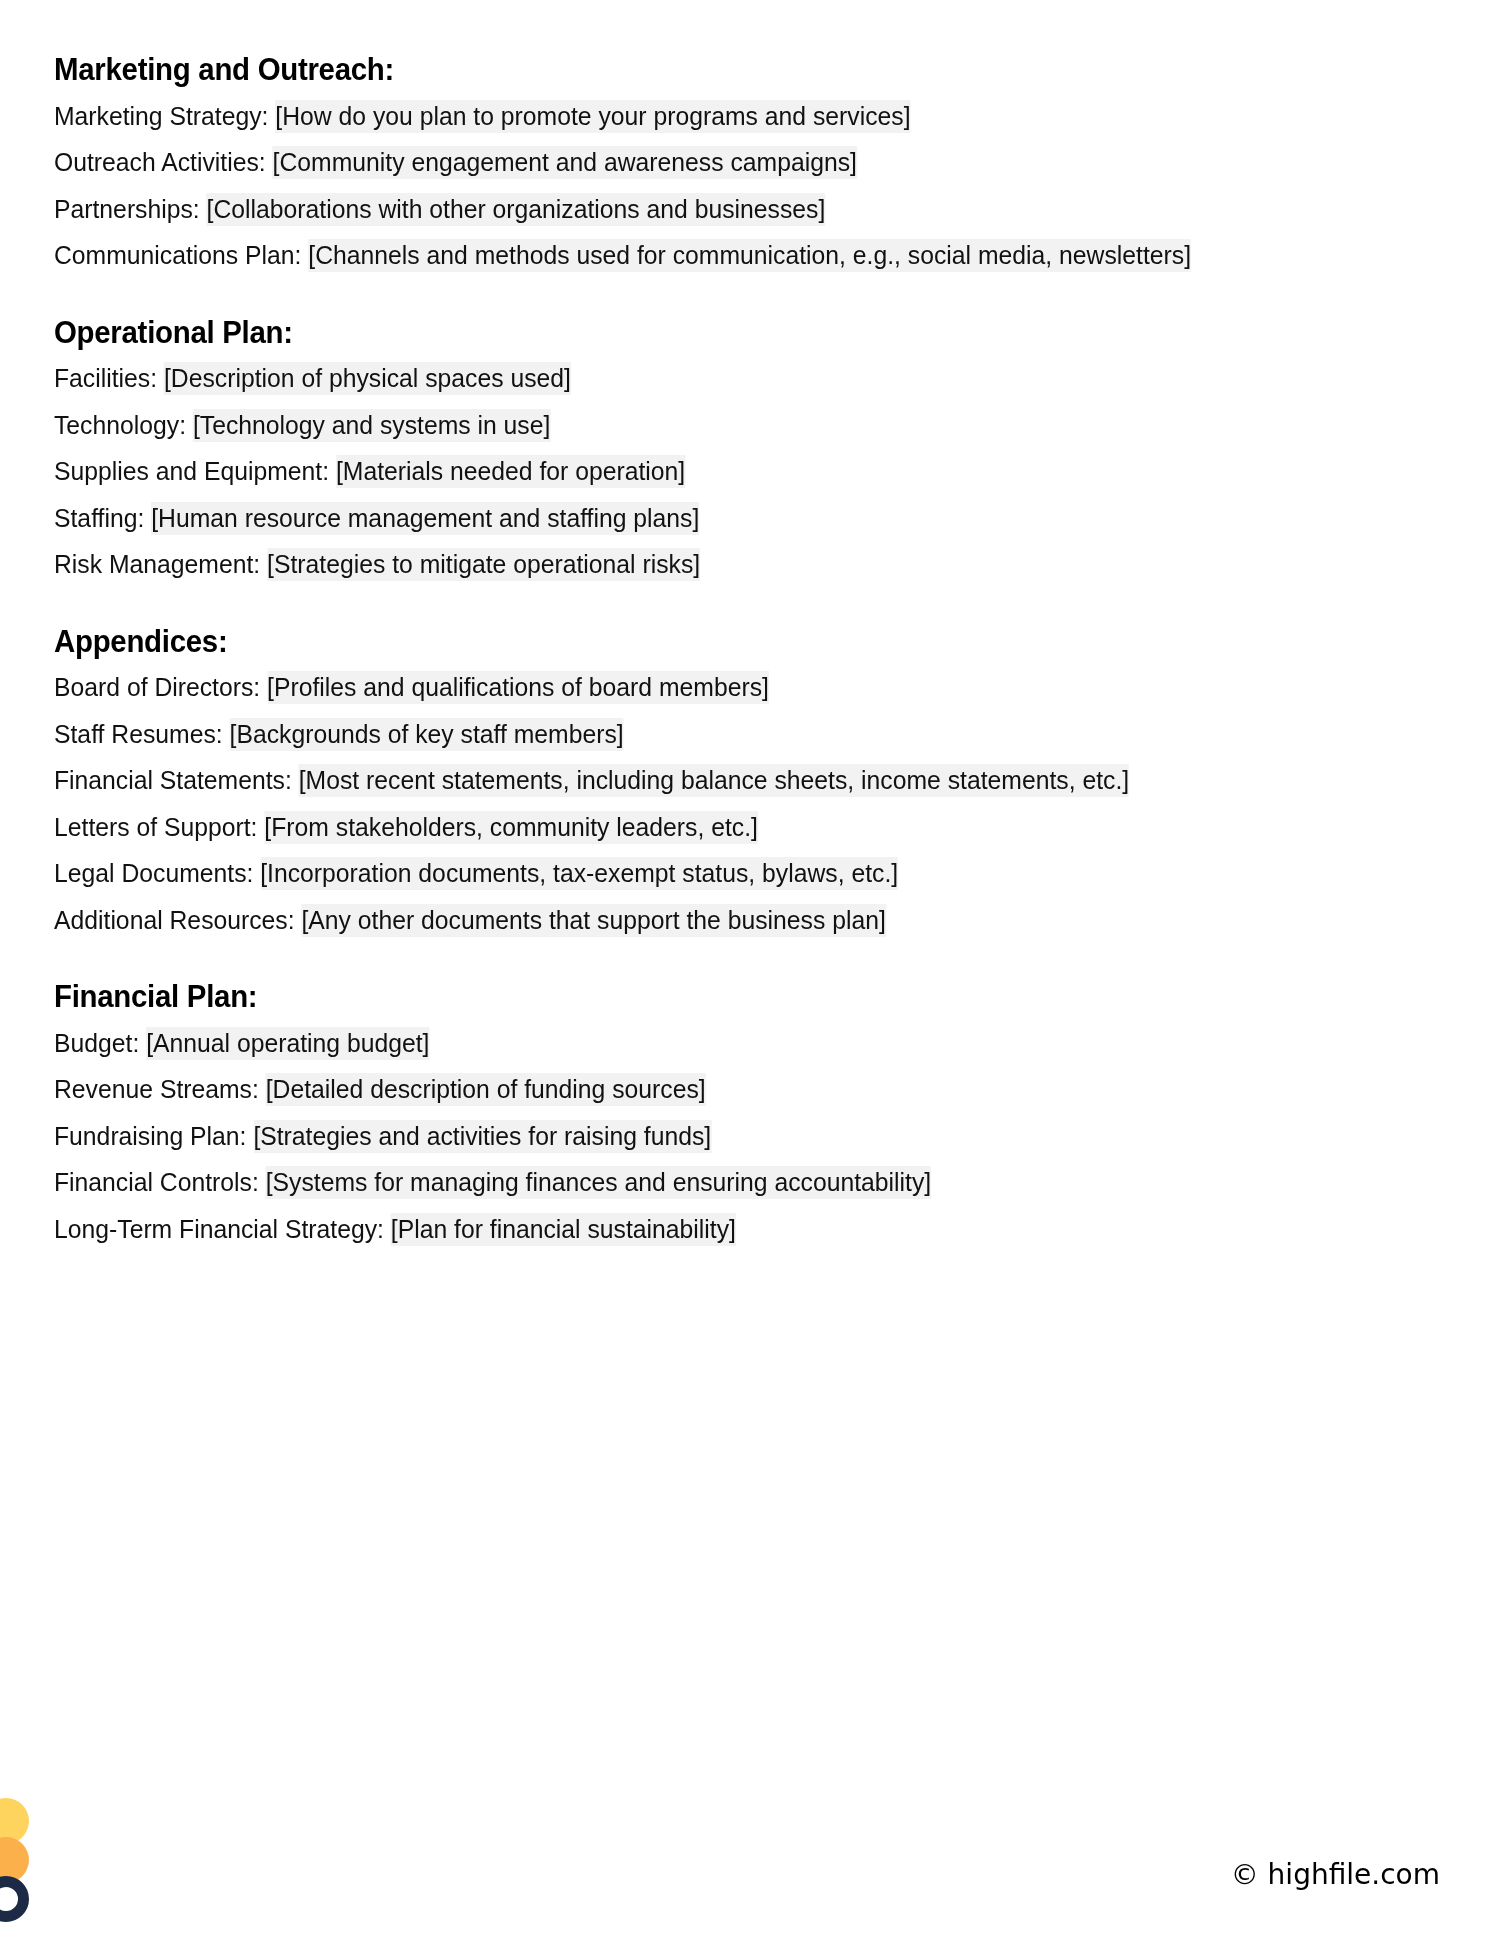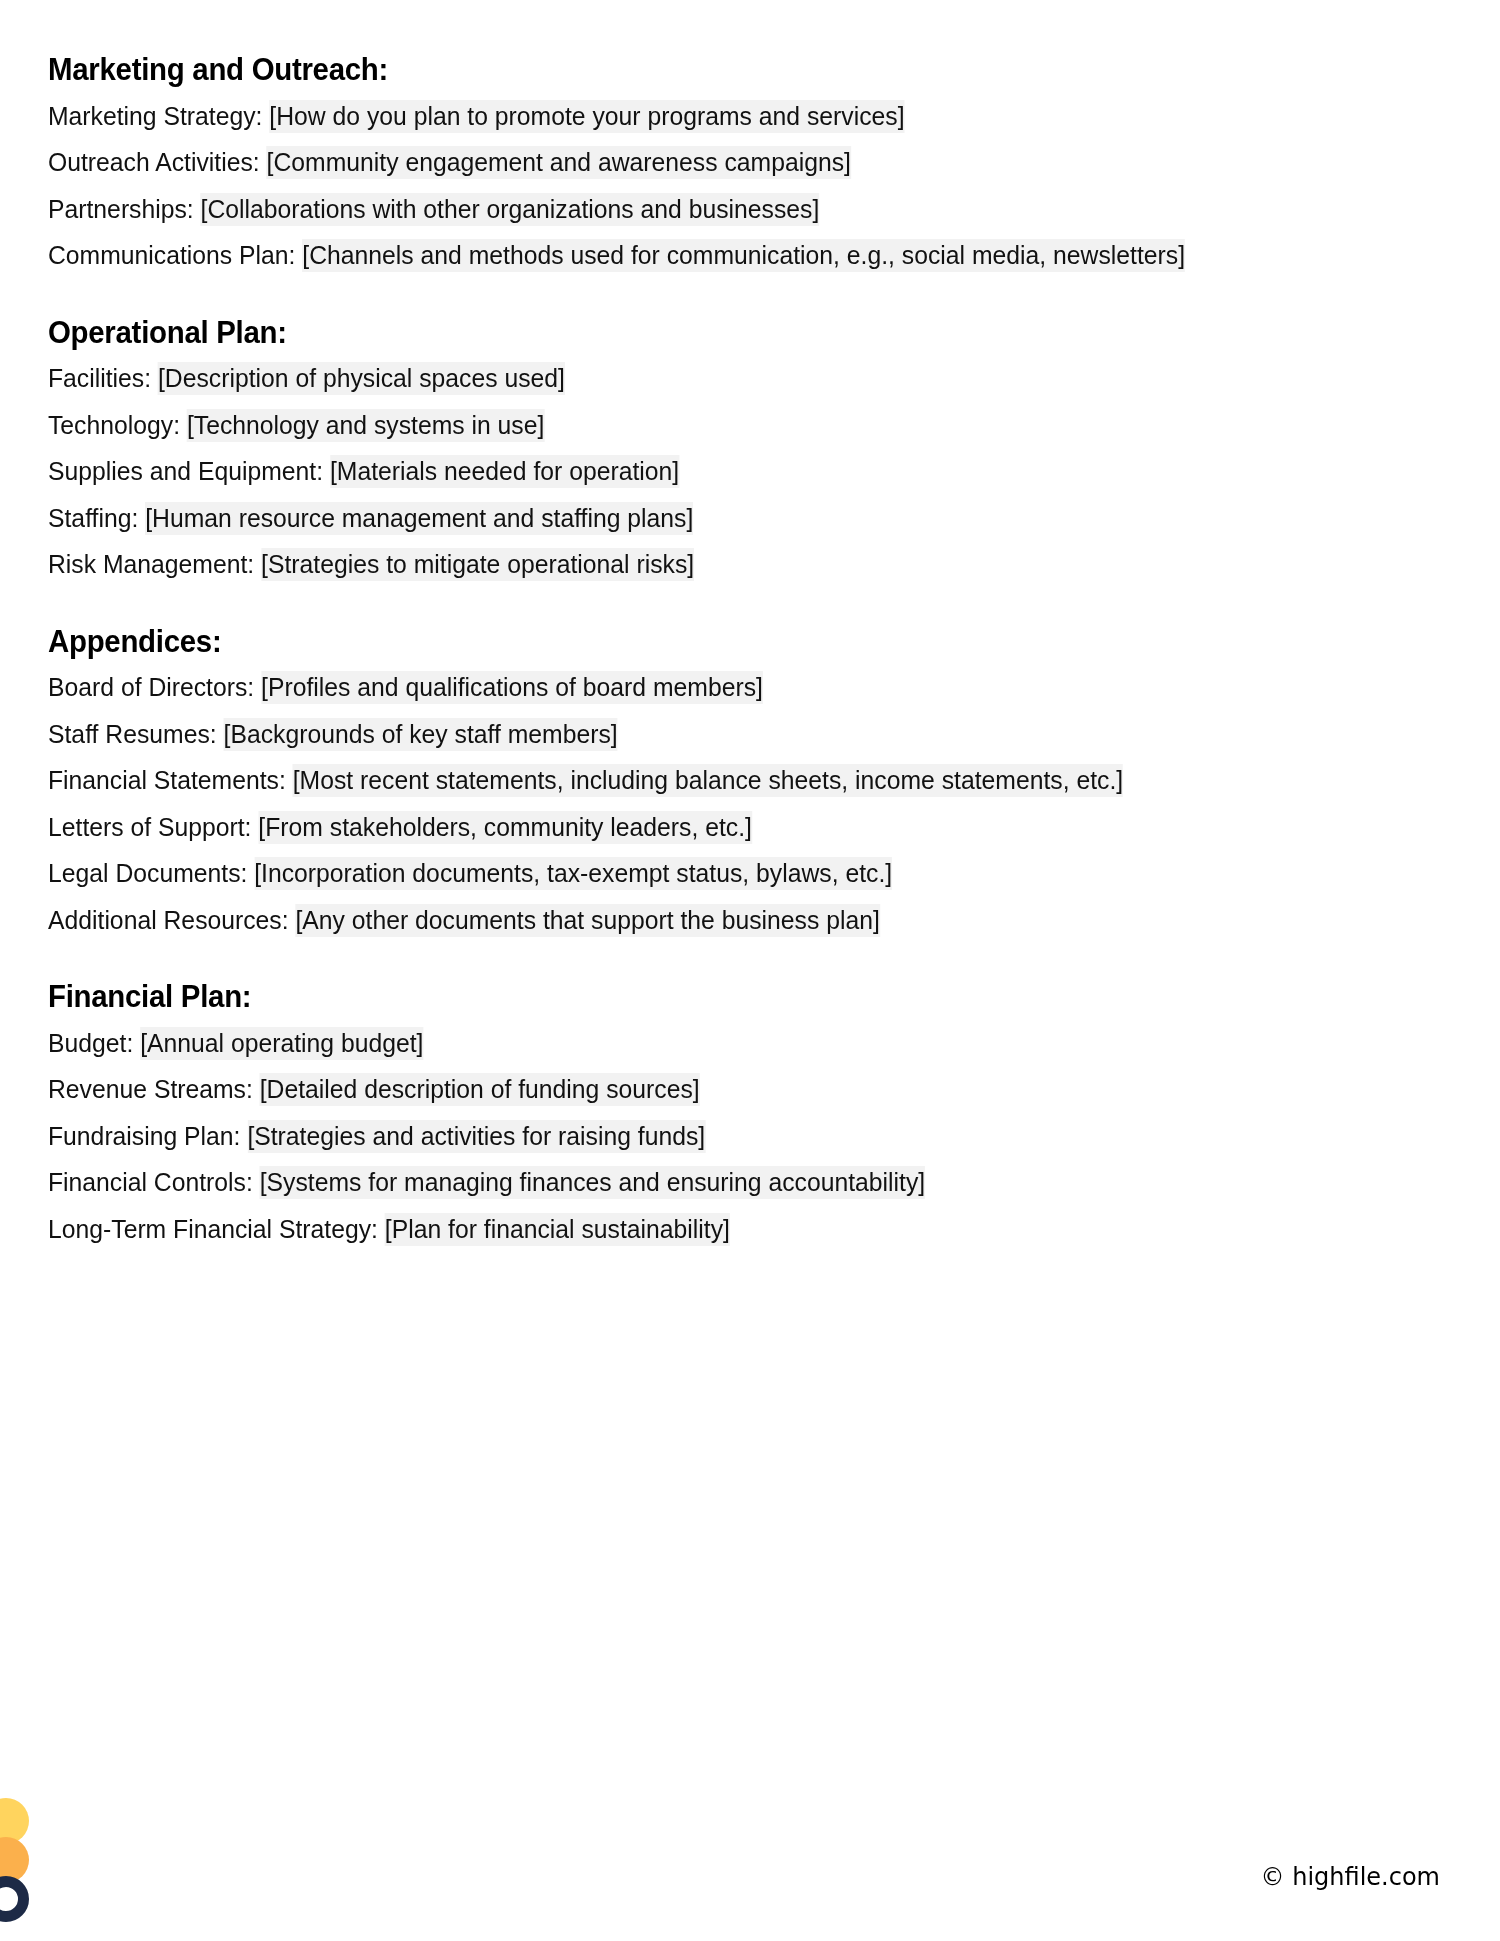--- a/index.html
+++ b/index.html
@@ -19,21 +19,21 @@
   .page {
     position: absolute;
     left: 0; top: 0;
     width: 1500px;
     height: 1941px;
     background: #ffffff;
   }
 
   .content {
     position: absolute;
-    left: 48px;
+    left: 54px;
     top: 48px;
     width: 1360px;
   }
 
   
   .section { margin: 0; }
 
   .section-heading {
     font-size: 30.5px;
     font-weight: bold;
@@ -93,21 +93,21 @@
     top: 78px;
     box-sizing: border-box;
     background: transparent !important;
     border: 11px solid #1d2a46;
   }
 
   .footer-copyright {
     position: absolute;
     right: 60px;
     bottom: 52px;
-    font-size: 24px;
+    font-size: 28px;
     line-height: 1;
     color: #000000;
     white-space: nowrap;
     font-family: "DejaVu Sans", sans-serif;
   }
 </style>
 </head>
 <body style="background: rgb(255, 255, 255);">
 
 <div class="page">

